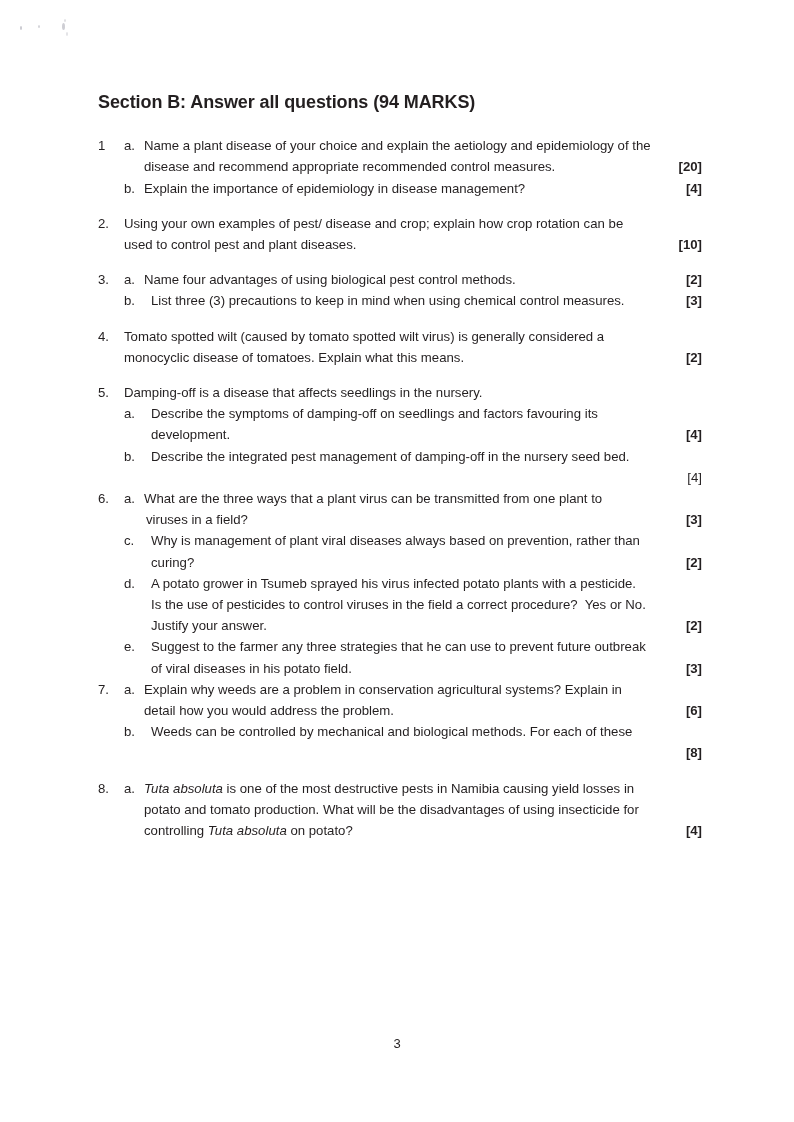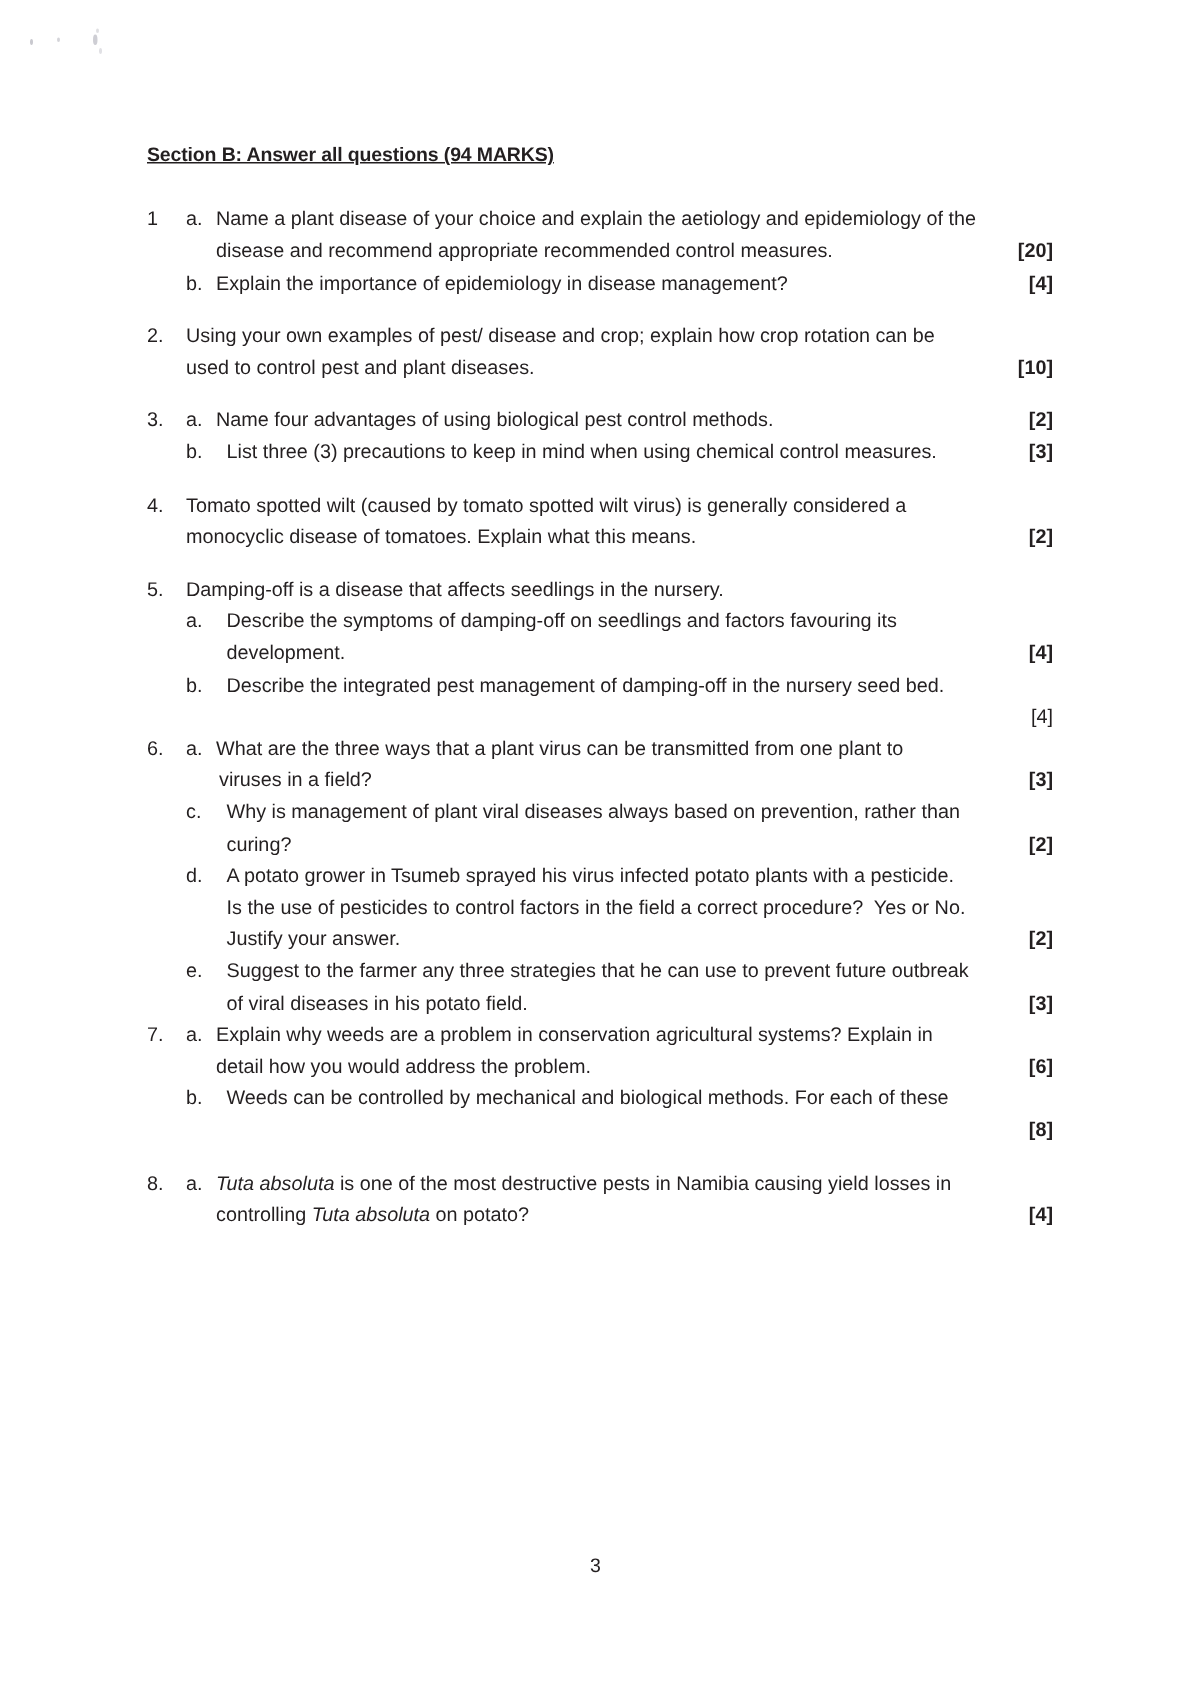--- a/index.html
+++ b/index.html
@@ -40,22 +40,21 @@
     left: 98px;
     top: 92px;
     width: 604px;
     color: #231f20;
     font-size: 13.2px;
     line-height: 21.2px;
   }
 
   .heading {
     font-weight: bold;
-    text-decoration: underline;
-    font-size: 13px;
+    font-size: 18px;
     letter-spacing: -0.1px;
     margin-bottom: 22px;
     display: inline-block;
   }
 
   .qblock {
     position: relative;
     margin-bottom: 14px;
   }
   .qblock.tight { margin-bottom: 0; }
@@ -226,21 +225,21 @@
       </div>
       <div class="line pad53">
         <span class="txt">curing?</span>
         <span class="marks">[2]</span>
       </div>
       <div class="line pad26">
         <span class="ltr wide">d.</span>
         <span class="txt">A potato grower in Tsumeb sprayed his virus infected potato plants with a pesticide.</span>
       </div>
       <div class="line pad53">
-        <span class="txt">Is the use of pesticides to control factors in the field a correct procedure?  Yes or No.</span>
+        <span class="txt">Is the use of pesticides to control viruses in the field a correct procedure?  Yes or No.</span>
       </div>
       <div class="line pad53">
         <span class="txt">Justify your answer.</span>
         <span class="marks">[2]</span>
       </div>
       <div class="line pad26">
         <span class="ltr wide">e.</span>
         <span class="txt">Suggest to the farmer any three strategies that he can use to prevent future outbreak</span>
       </div>
       <div class="line pad53">
@@ -270,20 +269,23 @@
     </div>
 
     
     <div class="qblock">
       <div class="line">
         <span class="num">8.</span>
         <span class="ltr">a.</span>
         <span class="txt"><span class="ital">Tuta absoluta</span><span> is one of the most destructive pests in Namibia causing yield losses in</span></span>
       </div>
       <div class="line pad46">
+        <span class="txt">potato and tomato production. What will be the disadvantages of using insecticide for</span>
+      </div>
+      <div class="line pad46">
         <span class="txt"><span>controlling </span><span class="ital">Tuta absoluta</span><span> on potato?</span></span>
         <span class="marks">[4]</span>
       </div>
     </div>
 
   </div>
 
   <div class="pageno">3</div>
 
 </div>

